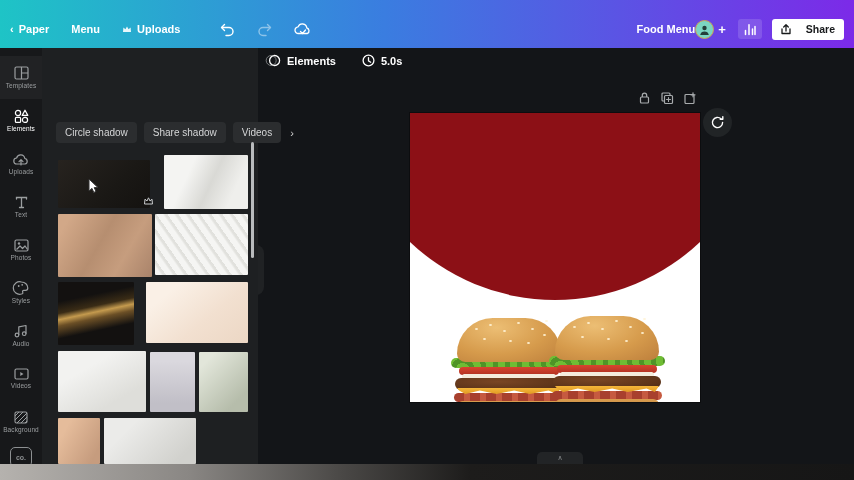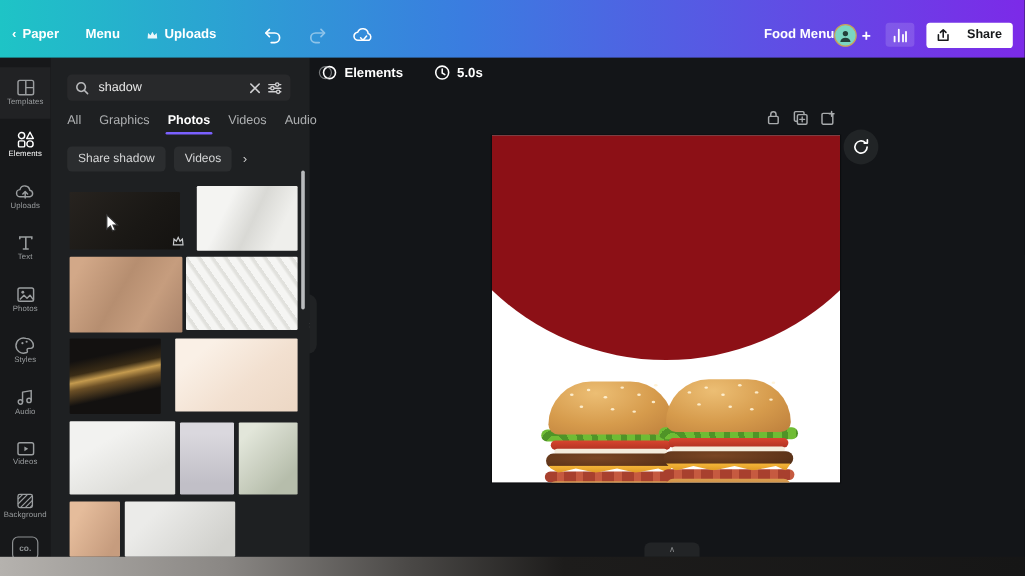--- a/index.html
+++ b/index.html
@@ -239,46 +239,24 @@
           <path d="M3 12 13 2M1 9 9 1M1 5 5 1M7 12l6-6M11 12l2-2" stroke="currentColor" stroke-width="1"></path>
         </svg>
       <span class="rlabel">Background</span>
     </div>
     <div class="co-badge">
       <span>co.</span>
     </div>
   </nav>
 
   <aside class="panel">
-    <div class="searchbar">
-      <svg width="11" height="11" viewBox="0 0 11 11">
-          <circle cx="4.6" cy="4.6" r="3.6" fill="none" stroke="#b9babc" stroke-width="1.3"></circle>
-          <path d="M7.4 7.4 10 10" stroke="#b9babc" stroke-width="1.3" stroke-linecap="round"></path>
-        </svg>
-      <input type="text" value="shadow" style="">
-      <svg width="9" height="9" viewBox="0 0 9 9">
-          <path d="M1 1l7 7M8 1 1 8" stroke="#cfcfd1" stroke-width="1.3" stroke-linecap="round"></path>
-        </svg>
-      <svg width="12" height="11" viewBox="0 0 12 11">
-          <path d="M1 2.5h10M1 5.5h10M1 8.5h10" stroke="#cfcfd1" stroke-width="1.2" stroke-linecap="round"></path>
-          <circle cx="8" cy="2.5" r="1.4" fill="#28292b" stroke="#cfcfd1" stroke-width="1.1"></circle>
-          <circle cx="4" cy="5.5" r="1.4" fill="#28292b" stroke="#cfcfd1" stroke-width="1.1"></circle>
-          <circle cx="8.8" cy="8.5" r="1.4" fill="#28292b" stroke="#cfcfd1" stroke-width="1.1"></circle>
-        </svg>
-    </div>
-
-    <div class="tabs">
-      <span class="tab">All</span>
-      <span class="tab">Graphics</span>
-      <span class="tab active">Photos</span>
-      <span class="tab">Videos</span>
-      <span class="tab">Audio</span>
-    </div>
+
 
     <div class="chips">
+      <span class="chip">Circle shadow</span>
       <span class="chip">Share shadow</span>
       <span class="chip">Videos</span>
       <span class="more">›</span>
     </div>
 
     <div class="results">
         <div class="thumb" style="left: 142px; top: 266px; width: 48px; height: 46px;"></div>
         <div class="thumb" style="left: 46px; top: 266px; width: 92px; height: 46px; background: linear-gradient(135deg, rgb(235, 235, 233) 25%, rgb(209, 209, 205) 85%);"></div>
         <div class="thumb" style="left: 0px; top: 266px; width: 42px; height: 46px; background: linear-gradient(120deg, rgb(229, 188, 155) 20%, rgb(198, 156, 126) 85%);"></div>
         <div class="thumb" style="left: 141px; top: 200px; width: 49px; height: 60px; background: linear-gradient(135deg, rgb(226, 230, 218) 15%, rgb(182, 189, 171) 80%);"></div>

